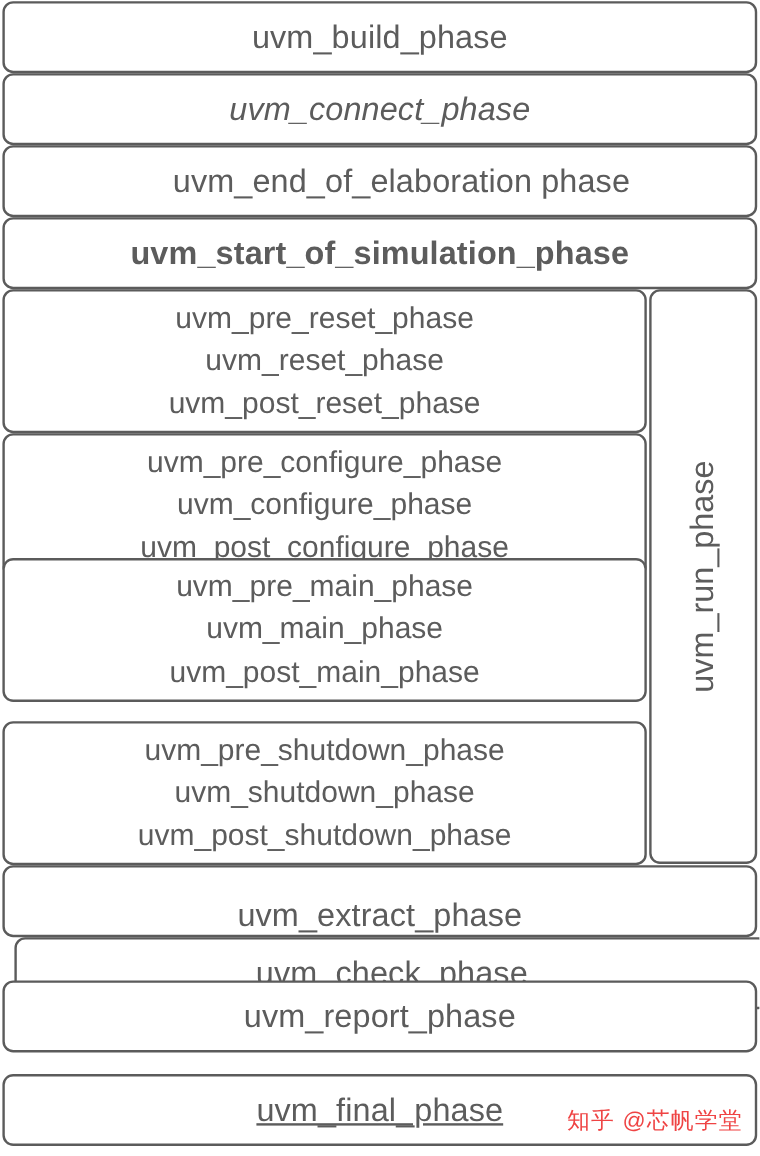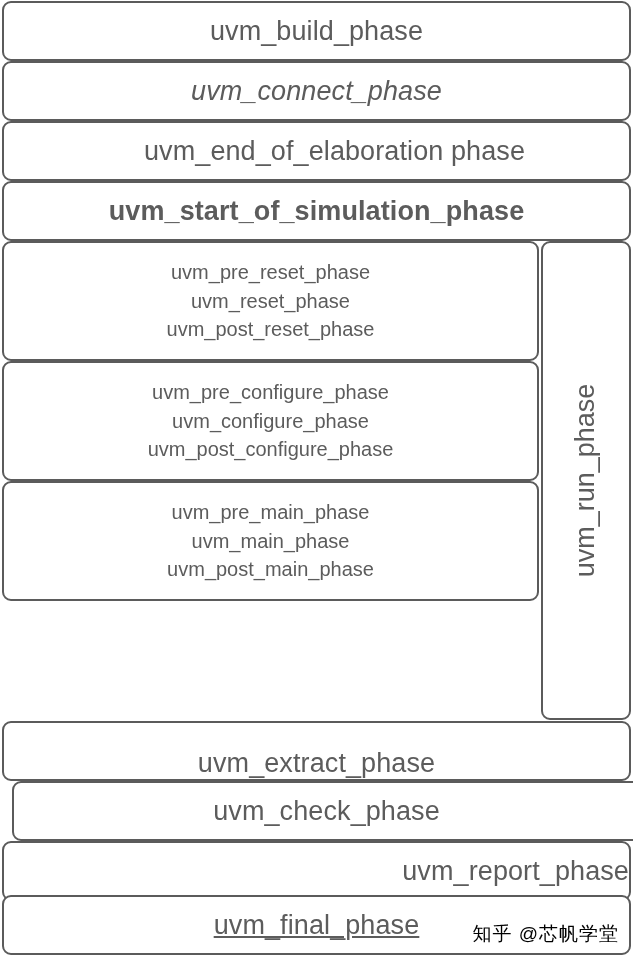--- a/index.html
+++ b/index.html
@@ -48,21 +48,21 @@
     top: 241px;
     width: 629px;
     height: 479px;
   }
 
   .subphase-box {
     position: absolute;
     left: 0px;
     width: 537px;
     height: 120px;
-    font-size: 20px;
+    font-size: 25px;
     line-height: 1.42;
     flex-direction: column;
   }
   .subphase-box .line {
     display: block;
     white-space: nowrap;
   }
 
   #run-phase-column {
     position: absolute;
@@ -77,21 +77,21 @@
     white-space: nowrap;
     color: #5c5c5c;
   }
 
   
   #watermark {
     position: absolute;
     right: 14px;
     bottom: 16px;
     font-size: 19px;
-    color: #000000;
+    color: #ef4444;
     letter-spacing: 1px;
     white-space: nowrap;
     pointer-events: none;
     user-select: none;
   }
 </style>
 </head>
 <body>
 
 <div id="diagram">
@@ -119,42 +119,47 @@
       <span class="line">uvm_reset_phase</span>
       <span class="line">uvm_post_reset_phase</span>
     </div>
 
     <div class="phase-box subphase-box" style="top:120px;align-items:center;">
       <span class="line">uvm_pre_configure_phase</span>
       <span class="line">uvm_configure_phase</span>
       <span class="line">uvm_post_configure_phase</span>
     </div>
 
-    <div class="phase-box subphase-box" style="top:240px;">
+    <div class="phase-box subphase-box" style="top:224px;">
       <span class="line">uvm_pre_main_phase</span>
       <span class="line">uvm_main_phase</span>
       <span class="line">uvm_post_main_phase</span>
     </div>
 
+    <div class="phase-box subphase-box" style="top:360px;">
+      <span class="line">uvm_pre_shutdown_phase</span>
+      <span class="line">uvm_shutdown_phase</span>
+      <span class="line">uvm_post_shutdown_phase</span>
+    </div>
 
     <div class="phase-box" id="run-phase-column">
       <span class="vtext">uvm_run_phase</span>
     </div>
 
   </div>
 
   <div class="phase-box row-phase" style="top:721px;align-items:flex-end;">
     <span>uvm_extract_phase</span>
   </div>
 
   <div class="phase-box row-phase" style="top:781px;margin-left:10px;">
     <span>uvm_check_phase</span>
   </div>
 
-  <div class="phase-box row-phase" style="top:841px;justify-content:flex-end;">
+  <div class="phase-box row-phase" style="top:817px;">
     <span>uvm_report_phase</span>
   </div>
 
   <div class="phase-box row-phase" style="top:895px;text-decoration:underline;">
     <span>uvm_final_phase</span>
   </div>
 
   <div id="watermark">知乎 @芯帆学堂</div>
 
 </div>

